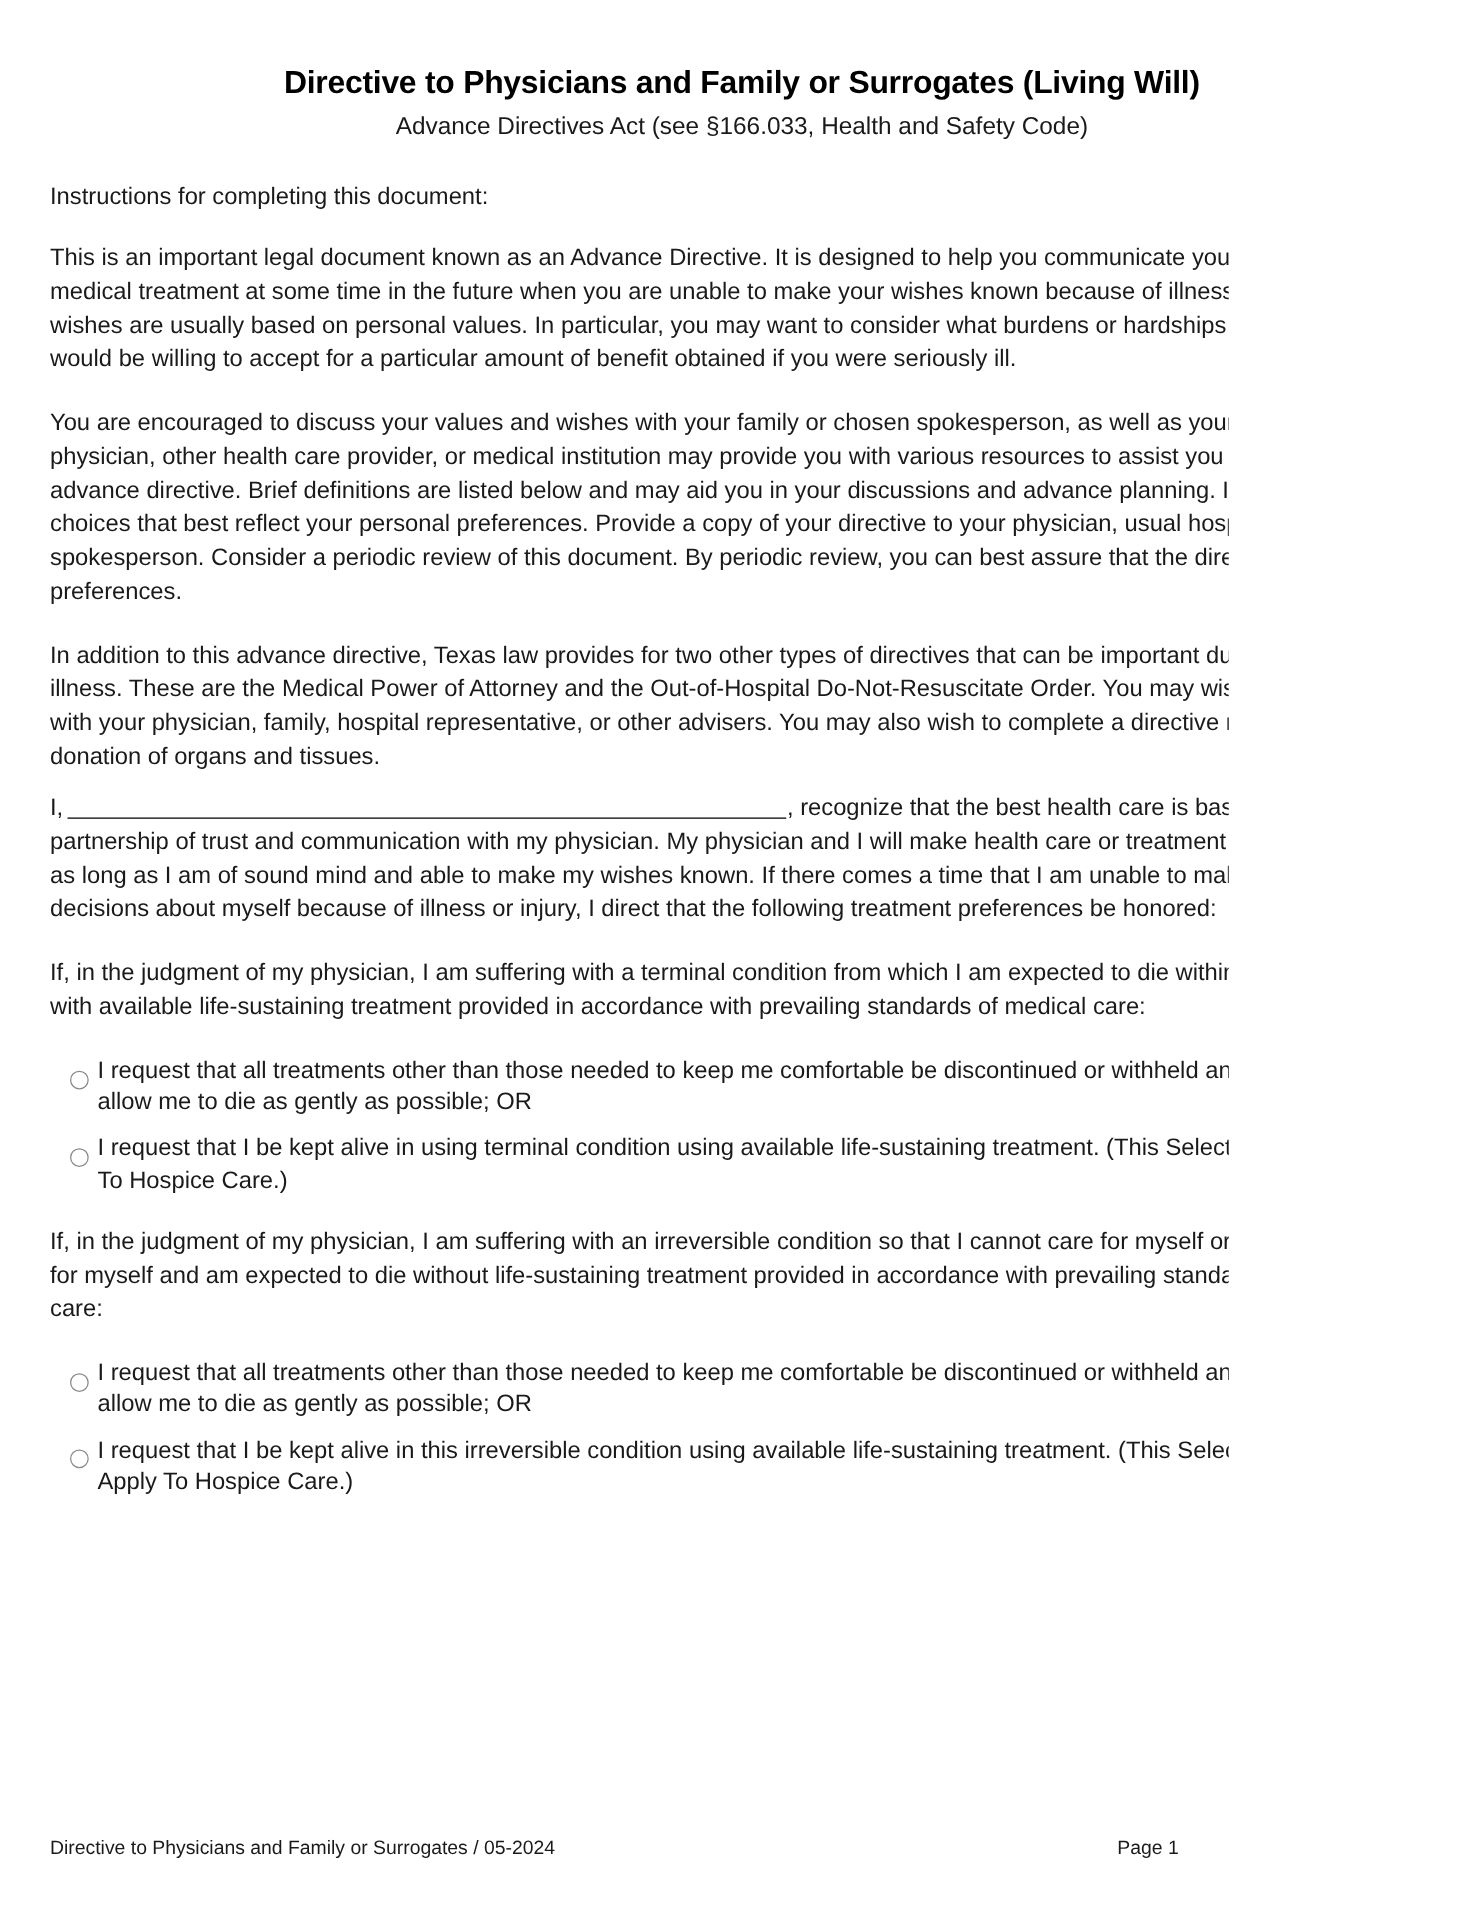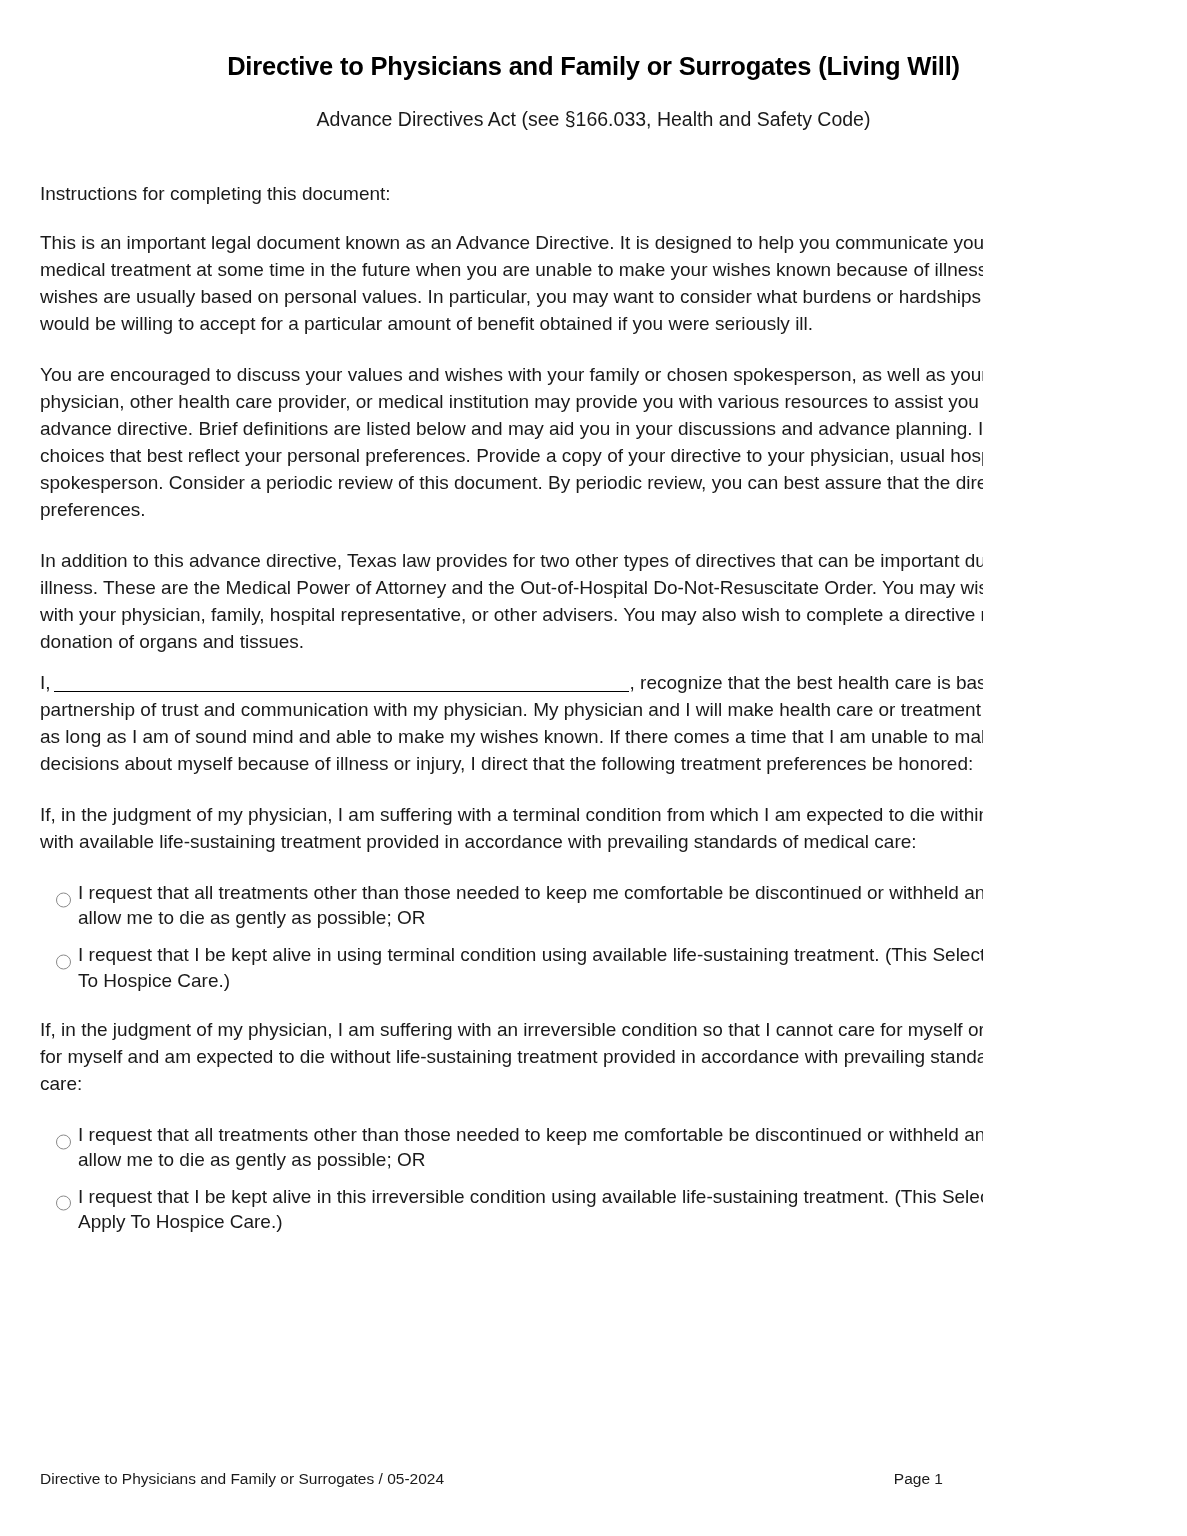--- a/index.html
+++ b/index.html
@@ -32,21 +32,21 @@
     letter-spacing: -0.2px;
     margin: 0;
     padding-top: 52px;
     line-height: 1.15;
     color: #000000;
   }
   .doc-subtitle {
     text-align: center;
     font-size: 19.5px;
     font-weight: normal;
-    margin: 18px;
+    margin: 0;
     padding-top: 9px;
     line-height: 1.2;
     color: #1a1a1a;
   }
   .instructions-label {
     font-size: 19px;
     margin: 0;
     padding-top: 31px;
     line-height: 1.35;
   }

